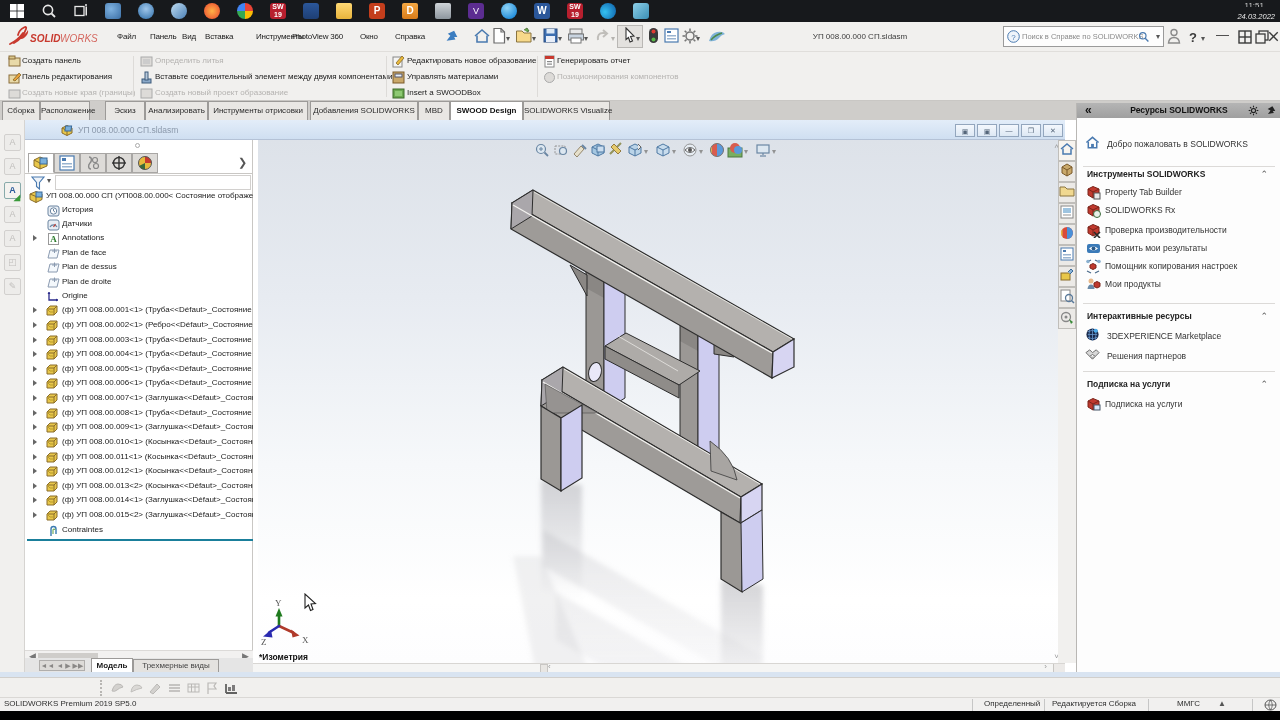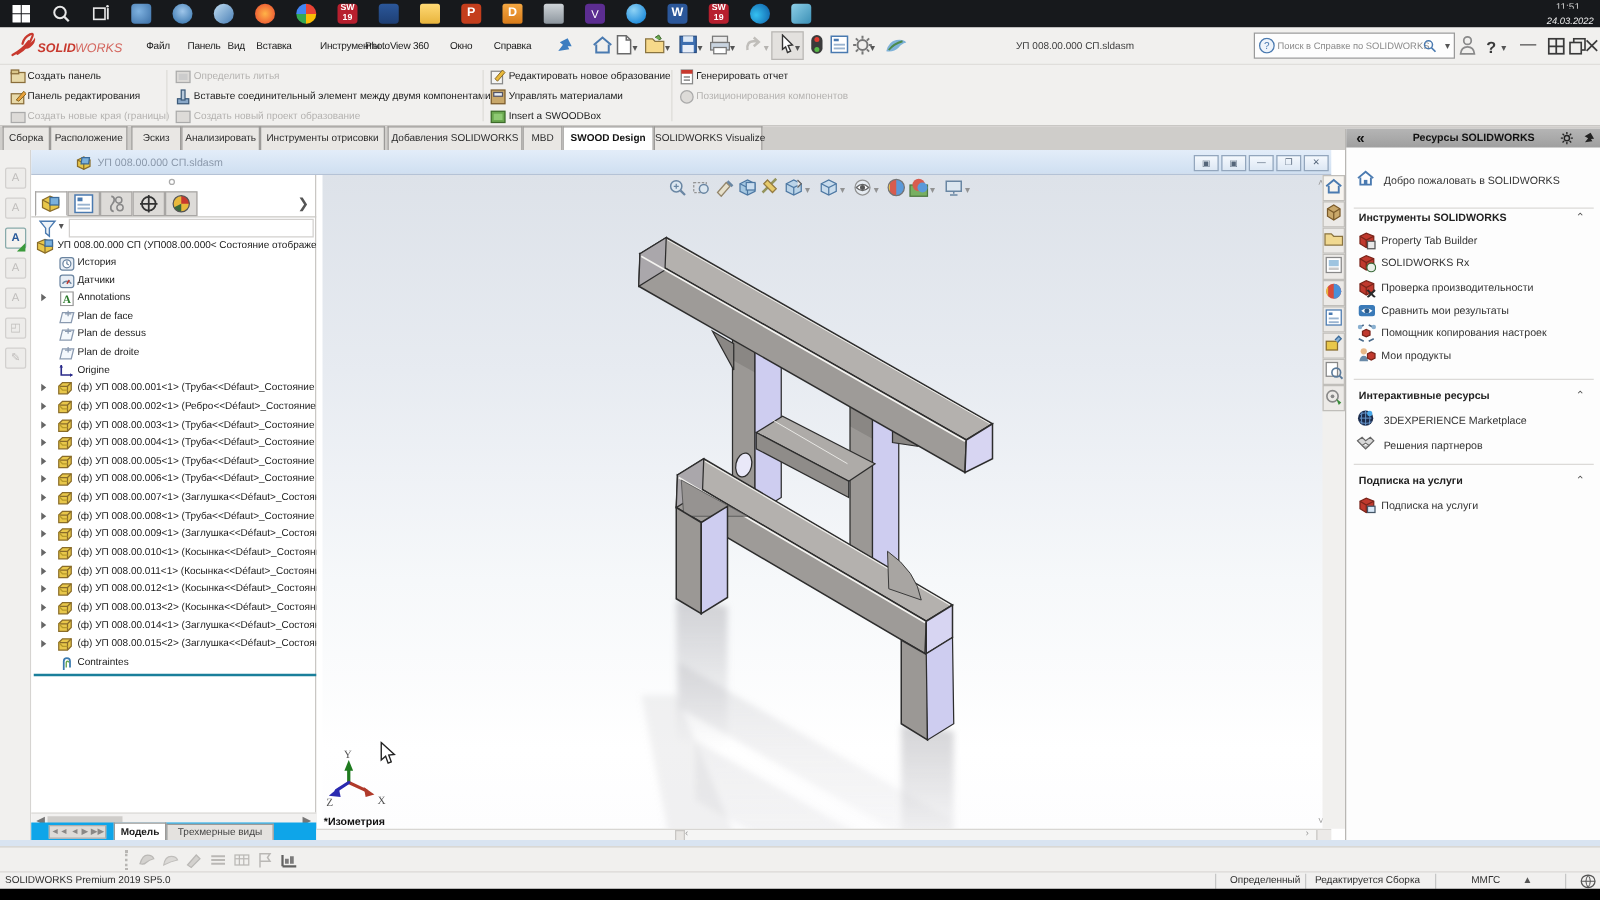--- a/index.html
+++ b/index.html
@@ -274,21 +274,21 @@
       <circle cx="6.5" cy="6.5" r="5" fill="#dddbd8" stroke="#aaa"></circle>
     </svg>
 <div class="rtxt gray" style="left:557px;top:20px">Позиционирования компонентов</div>
 <div style="position:absolute;left:133px;top:4px;width:1px;height:41px;background:#dddbd8"></div>
 <div style="position:absolute;left:386px;top:4px;width:1px;height:41px;background:#dddbd8"></div>
 <div style="position:absolute;left:537px;top:4px;width:1px;height:41px;background:#dddbd8"></div>
 </div>
 
 <div id="tabbar" class="abs">
 <div class="tab" style="left:2px;width:38px">Сборка</div>
-<div class="tab" style="left:40px;width:62px">Расположение</div>
+<div class="tab" style="left:40px;width:50px">Расположение</div>
 <div class="tab" style="left:105px;width:40px">Эскиз</div>
 <div class="tab" style="left:145px;width:63px">Анализировать</div>
 <div class="tab" style="left:208px;width:100px">Инструменты отрисовки</div>
 <div class="tab" style="left:310px;width:108px">Добавления SOLIDWORKS</div>
 <div class="tab" style="left:418px;width:32px">MBD</div>
 <div class="tab active" style="left:450px;width:73px">SWOOD Design</div>
 <div class="tab" style="left:523px;width:87px">SOLIDWORKS Visualize</div>
 </div>
 
 <div id="lsidebar" class="abs">
@@ -557,21 +557,21 @@
         <path d="M6 9 V5 A1 1 0 0 1 8 5" fill="none" stroke="#6aa84f" stroke-width="1.1"></path>
       </svg>
       <span class="tx">Contraintes</span>
     </div>
 <div style="position:absolute;left:2px;top:399px;width:226px;height:2px;background:#1a7f9b"></div>
 <div style="position:absolute;left:0px;top:510px;width:228px;height:12px;background:#f2f1f0;border-top:1px solid #dcdad8">
  <span style="position:absolute;left:4px;top:0px;color:#777;font-size:9px">◀</span>
  <div style="position:absolute;left:13px;top:2px;width:60px;height:8px;background:#cfcdca"></div>
  <span style="position:absolute;right:4px;top:0px;color:#777;font-size:9px">▶</span>
 </div>
-<div style="position:absolute;left:0px;top:518px;width:228px;height:15px;background:#0ea5e9">
+<div style="position:absolute;left:0px;top:518px;width:228px;height:15px;background:#e5e5e5">
  <div style="position:absolute;left:14px;top:2px;width:46px;height:11px;background:#dddbd8;border:1px solid #b0aeac;color:#8a8886;font-size:7px;text-align:center;line-height:10px">◄◄ ◄ ▶ ▶▶</div>
  <div style="position:absolute;left:66px;top:0px;width:42px;height:15px;background:#fff;border:1px solid #9c9a98;border-bottom:none;font-weight:bold;font-size:8px;text-align:center;line-height:14px">Модель</div>
  <div style="position:absolute;left:108px;top:1px;width:86px;height:14px;background:#e4e2df;border:1px solid #9c9a98;border-bottom:none;font-size:8px;color:#444;text-align:center;line-height:12px">Трехмерные виды</div>
 </div>
 </div>
 
 <div id="viewport" class="abs">
 <svg width="804" height="523" viewBox="258 140 804 523" style="position:absolute;left:0;top:0">
 <defs>
 <linearGradient id="fadeL" x1="0" y1="0" x2="0" y2="1">

